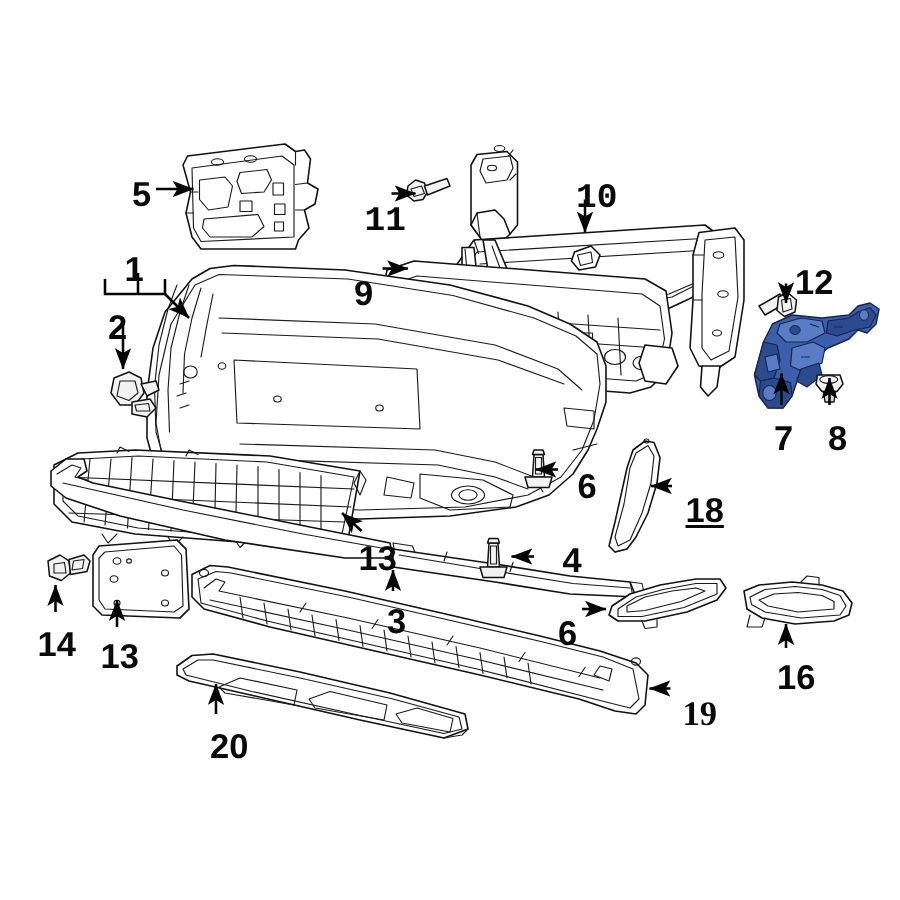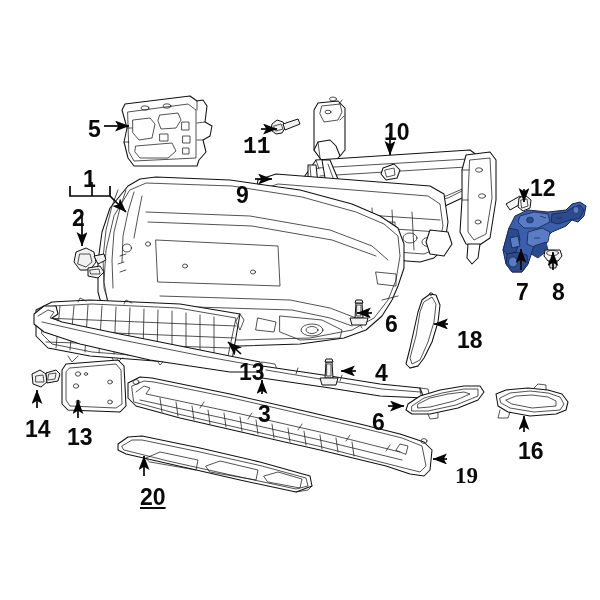--- a/index.html
+++ b/index.html
@@ -420,25 +420,25 @@
 
   <div class="callout-label" style="left:83px;  top:168px;">1</div>
   <div class="callout-label" style="left:72px;  top:207px;">2</div>
   <div class="callout-label" style="left:258px; top:403px;">3</div>
   <div class="callout-label" style="left:375px; top:362px;">4</div>
   <div class="callout-label" style="left:88px;  top:118px;">5</div>
   <div class="callout-label" style="left:385px; top:313px;">6</div>
   <div class="callout-label" style="left:516px; top:281px;">7</div>
   <div class="callout-label" style="left:552px; top:281px;">8</div>
   <div class="callout-label" style="left:236px; top:184px;">9</div>
-  <div class="callout-label" style="left:384px; top:121px;">10</div>
+  <div class="callout-label" style="left:384px; top:121px;font-family:Liberation Mono, monospace;">10</div>
   <div class="callout-label" style="left:243px; top:136px;font-family:Liberation Mono, monospace;">11</div>
   <div class="callout-label" style="left:530px; top:177px;">12</div>
   <div class="callout-label" style="left:67px;  top:426px;text-align:center;">13</div>
   <div class="callout-label" style="left:25px;  top:418px;">14</div>
   <div class="callout-label" style="left:239px; top:361px;">13</div>
   <div class="callout-label" style="left:518px; top:440px;">16</div>
   <div class="callout-label" style="left:372px; top:411px;">6</div>
-  <div class="callout-label" style="left:457px; top:329px;">18</div>
+  <div class="callout-label" style="left:457px; top:329px;text-decoration:underline;">18</div>
   <div class="callout-label" style="left:455px; top:464px;font-family:Liberation Serif, serif;">19</div>
-  <div class="callout-label" style="left:140px; top:486px;text-decoration:underline;">20</div>
+  <div class="callout-label" style="left:140px; top:486px;">20</div>
 
 </div>
 
 </body></html>

